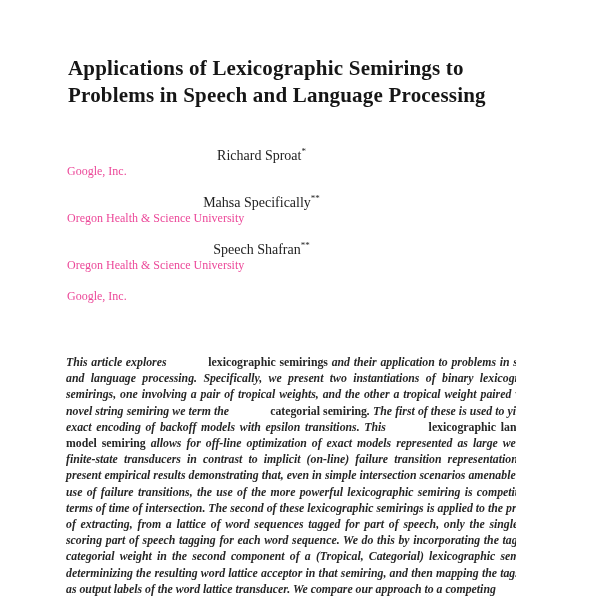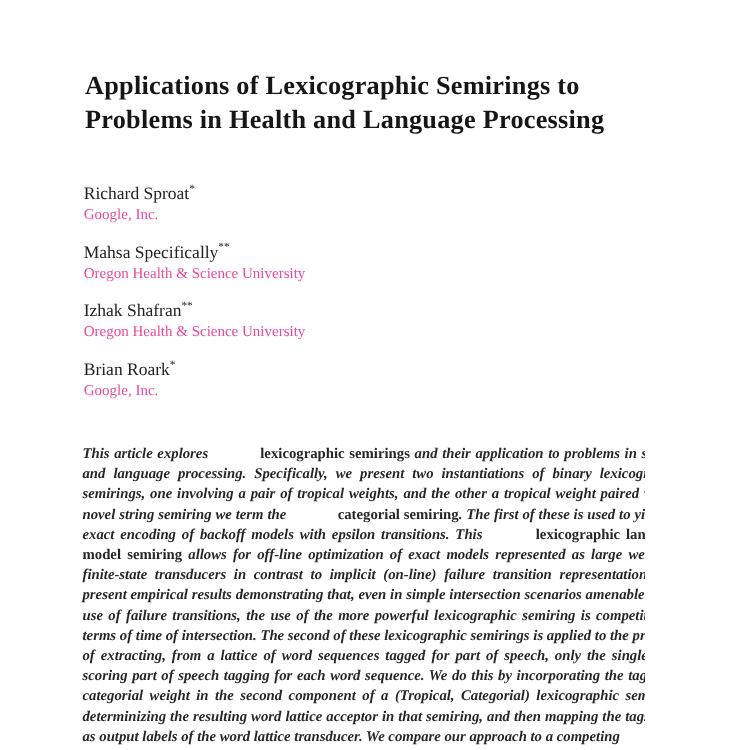--- a/index.html
+++ b/index.html
@@ -36,20 +36,21 @@
     left: 67px;
     right: 60px;
   }
   .author-block {
     margin-bottom: 16px;
   }
   .author-name {
     font-size: 14px;
     line-height: 16px;
     color: #222222;
+    text-align: center;
   }
   .author-name sup {
     font-size: 9px;
     line-height: 0;
     vertical-align: super;
   }
   .author-affiliation {
     font-size: 12px;
     line-height: 15px;
     color: #ec4899;
@@ -76,42 +77,41 @@
     margin-left: 38px;
   }
 </style>
 </head>
 <body>
 
 <div class="page">
 
   <div class="paper-title">
     <div class="title-line">Applications of Lexicographic Semirings to</div>
-    <div class="title-line">Problems in Health and Language Processing</div>
+    <div class="title-line">Problems in Speech and Language Processing</div>
   </div>
 
   <div class="author-list">
 
     <div class="author-block">
       <div class="author-name"><span>Richard Sproat</span><sup>*</sup></div>
       <div class="author-affiliation">Google, Inc.</div>
     </div>
 
     <div class="author-block">
       <div class="author-name"><span>Mahsa Specifically</span><sup>**</sup></div>
       <div class="author-affiliation">Oregon Health &amp; Science University</div>
     </div>
 
     <div class="author-block">
-      <div class="author-name"><span>Izhak Shafran</span><sup>**</sup></div>
+      <div class="author-name"><span>Speech Shafran</span><sup>**</sup></div>
       <div class="author-affiliation">Oregon Health &amp; Science University</div>
     </div>
 
     <div class="author-block">
-      <div class="author-name"><span>Brian Roark</span><sup>*</sup></div>
       <div class="author-affiliation">Google, Inc.</div>
     </div>
 
   </div>
 
   <p class="abstract"><span class="seg-italic">This article explores </span><span class="seg-bold-roman">lexicographic semirings</span><span class="seg-italic"> and their application to problems in speech and language processing. Specifically, we present two instantiations of binary lexicographic semirings, one involving a pair of tropical weights, and the other a tropical weight paired with a novel string semiring we term the </span><span class="seg-bold-roman">categorial semiring</span><span class="seg-italic">. The first of these is used to yield an exact encoding of backoff models with epsilon transitions. This </span><span class="seg-bold-roman">lexicographic language model semiring</span><span class="seg-italic"> allows for off-line optimization of exact models represented as large weighted finite-state transducers in contrast to implicit (on-line) failure transition representations. We present empirical results demonstrating that, even in simple intersection scenarios amenable to the use of failure transitions, the use of the more powerful lexicographic semiring is competitive in terms of time of intersection. The second of these lexicographic semirings is applied to the problem of extracting, from a lattice of word sequences tagged for part of speech, only the single best-scoring part of speech tagging for each word sequence. We do this by incorporating the tags as a categorial weight in the second component of a (Tropical, Categorial) lexicographic semiring, determinizing the resulting word lattice acceptor in that semiring, and then mapping the tags back as output labels of the word lattice transducer. We compare our approach to a competing</span></p>
 
 </div>
 
 </body></html>

